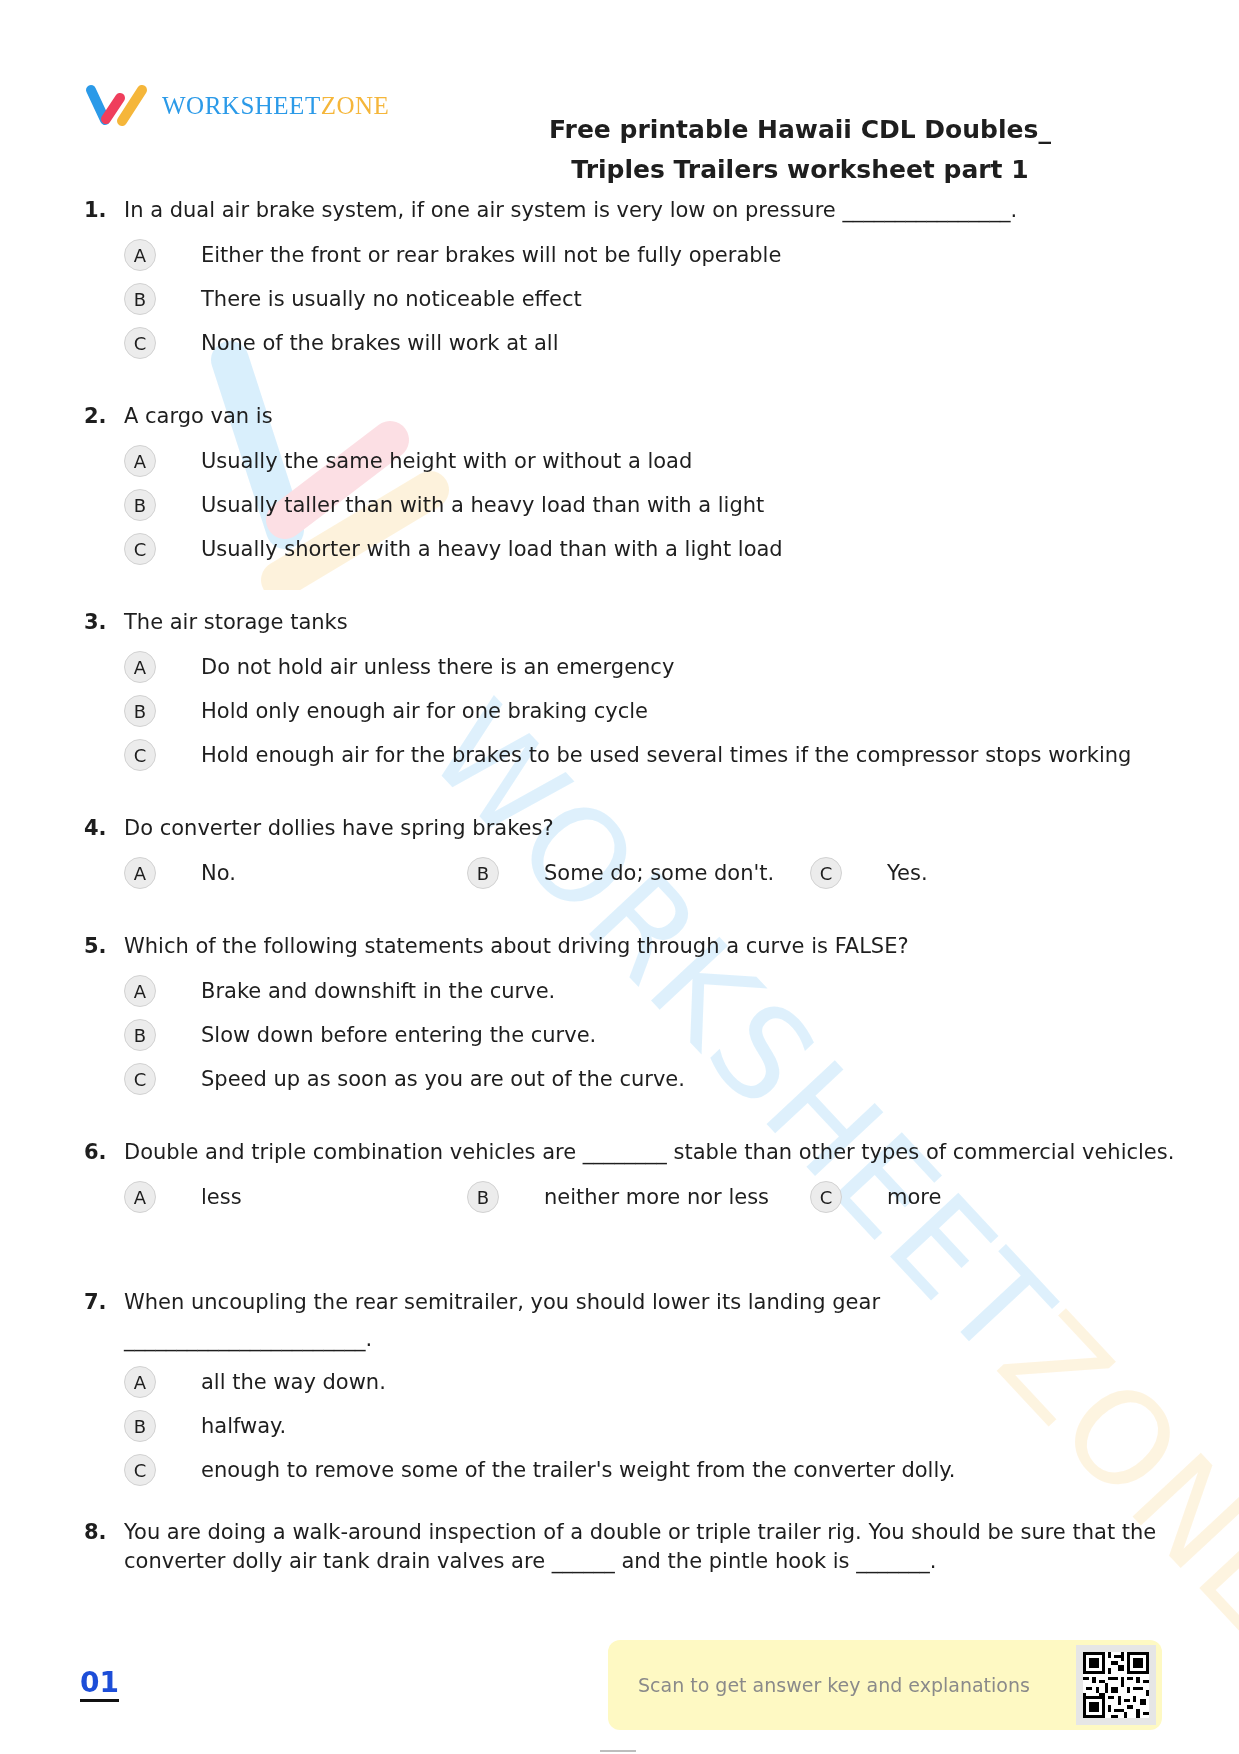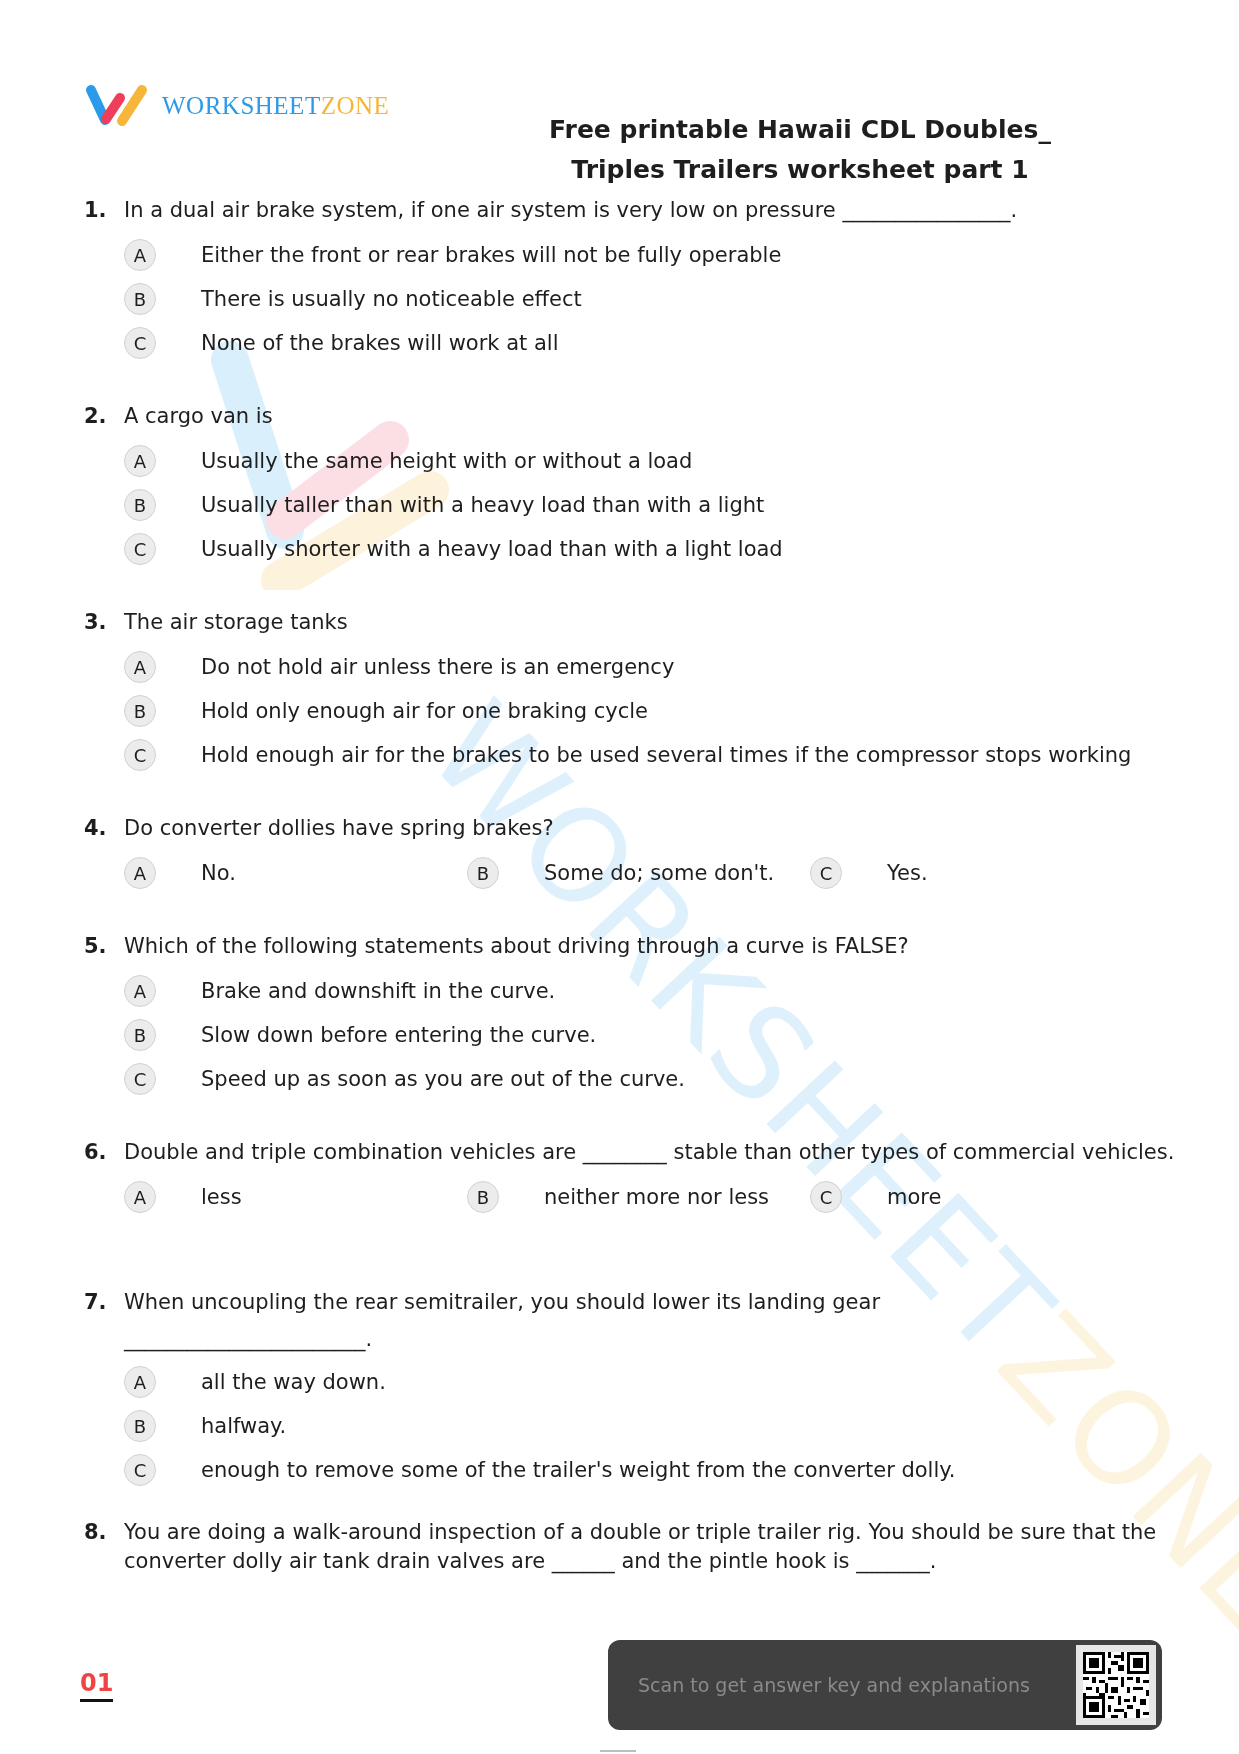--- a/index.html
+++ b/index.html
@@ -157,34 +157,34 @@
     margin-left: 30px;
   }
 
   
   .page-num {
     position: absolute;
     left: 80px;
     top: 1668px;
     font-family: "DejaVu Sans", sans-serif;
     font-weight: bold;
-    font-size: 24px;
-    color: #ef4444;
+    font-size: 28px;
+    color: #1d4ed8;
     border-bottom: 3px solid #111;
     line-height: 30px;
     padding-bottom: 1px;
     z-index: 1;
   }
   .answer-box {
     position: absolute;
     left: 608px;
     top: 1640px;
     width: 554px;
     height: 90px;
-    background: #404040;
+    background: #fef9c3;
     border-radius: 12px;
     z-index: 1;
     display: flex;
     align-items: center;
   }
   .answer-text {
     margin-left: 30px;
     font-size: 19px;
     color: #8a8a8a;
     flex: 1;

